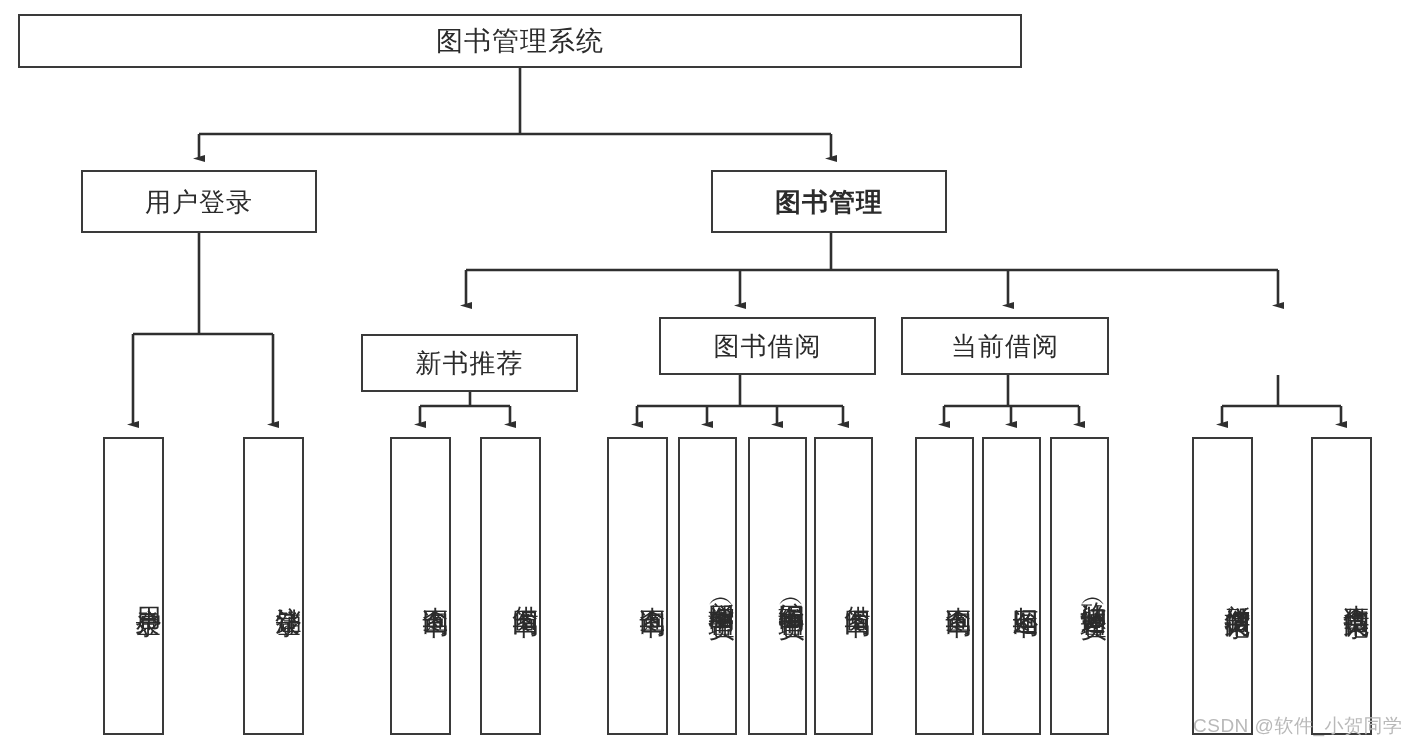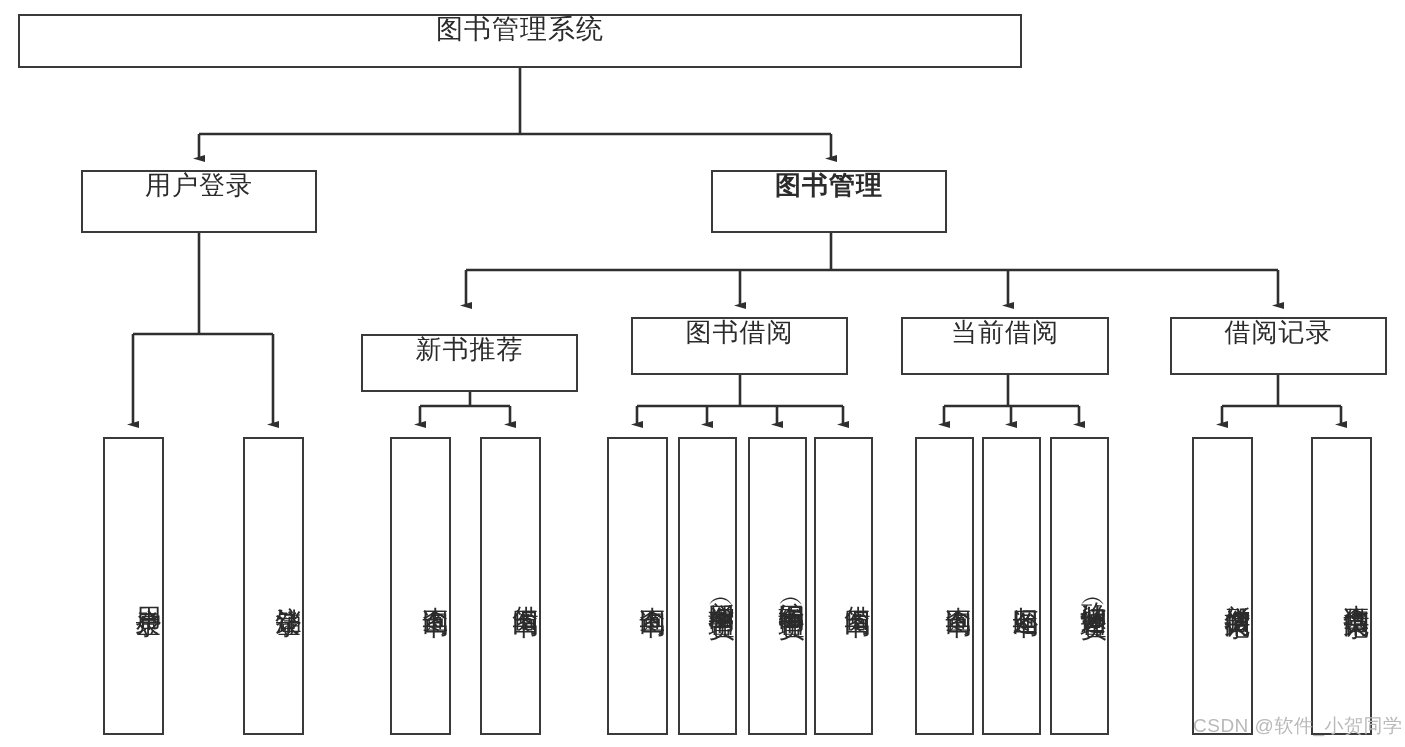--- a/index.html
+++ b/index.html
@@ -24,21 +24,21 @@
     width: 1405px;
     height: 747px;
     pointer-events: none;
   }
   .node {
     position: absolute;
     box-sizing: border-box;
     background: #ffffff;
     border: 2px solid #3a3a3a;
     display: flex;
-    align-items: flex-start;
+    align-items: center;
     justify-content: center;
     color: #2b2b2b;
   }
   .node-h {
     font-size: 26px;
     letter-spacing: 1px;
     line-height: 1;
   }
   .node-v {
     writing-mode: vertical-rl;
@@ -128,28 +128,25 @@
   <div class="node node-h" style="left:81px; top:170px; width:236px; height:63px;">
     <span>用户登录</span>
   </div>
   <div class="node node-h" style="left:711px; top:170px; width:236px; height:63px;font-weight:bold;">
     <span>图书管理</span>
   </div>
 
   <div class="node node-h" style="left:361px; top:334px; width:217px; height:58px;">
     <span>新书推荐</span>
   </div>
-  <div class="node node-h" style="left:631px; top:317px; width:217px; height:58px;">
+  <div class="node node-h" style="left:659px; top:317px; width:217px; height:58px;">
     <span>图书借阅</span>
   </div>
   <div class="node node-h" style="left:901px; top:317px; width:208px; height:58px;">
     <span>当前借阅</span>
-  </div>
-  <div class="node node-h" style="left:1170px; top:317px; width:217px; height:58px;">
-    <span>借阅记录</span>
   </div>
 
   <div class="node node-v" style="left:103px; top:437px; width:61px; height:298px;">
     <span class="vtext">用户登录</span>
   </div>
   <div class="node node-v" style="left:243px; top:437px; width:61px; height:298px;">
     <span class="vtext">注销登录</span>
   </div>
 
   <div class="node node-v" style="left:390px; top:437px; width:61px; height:298px;">

